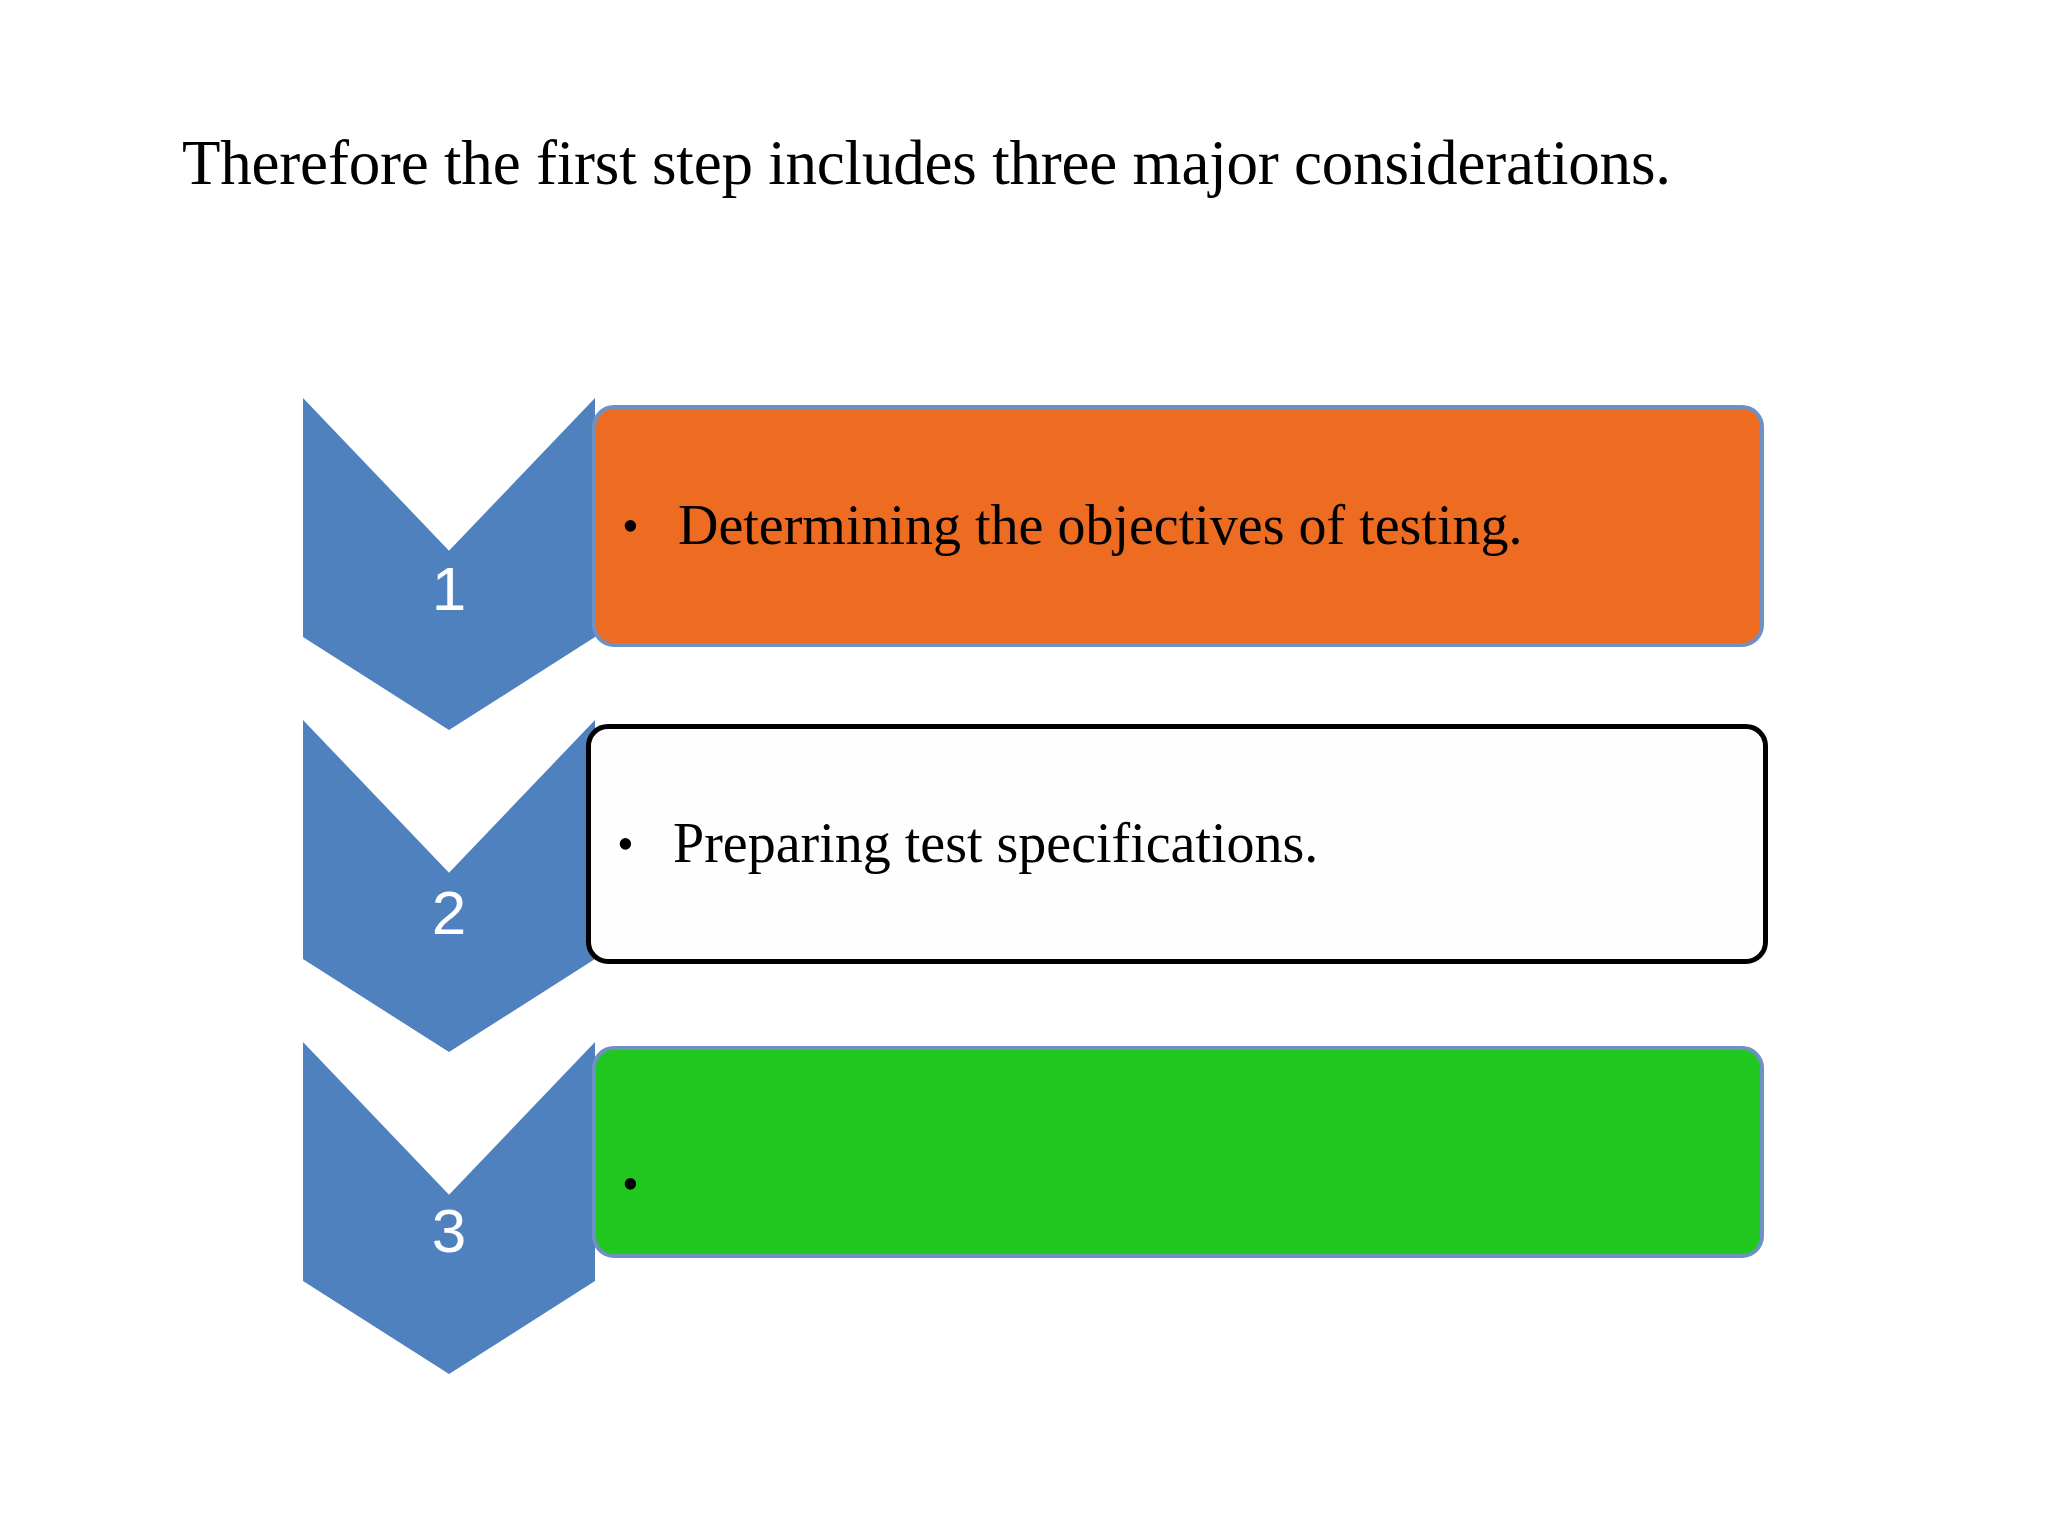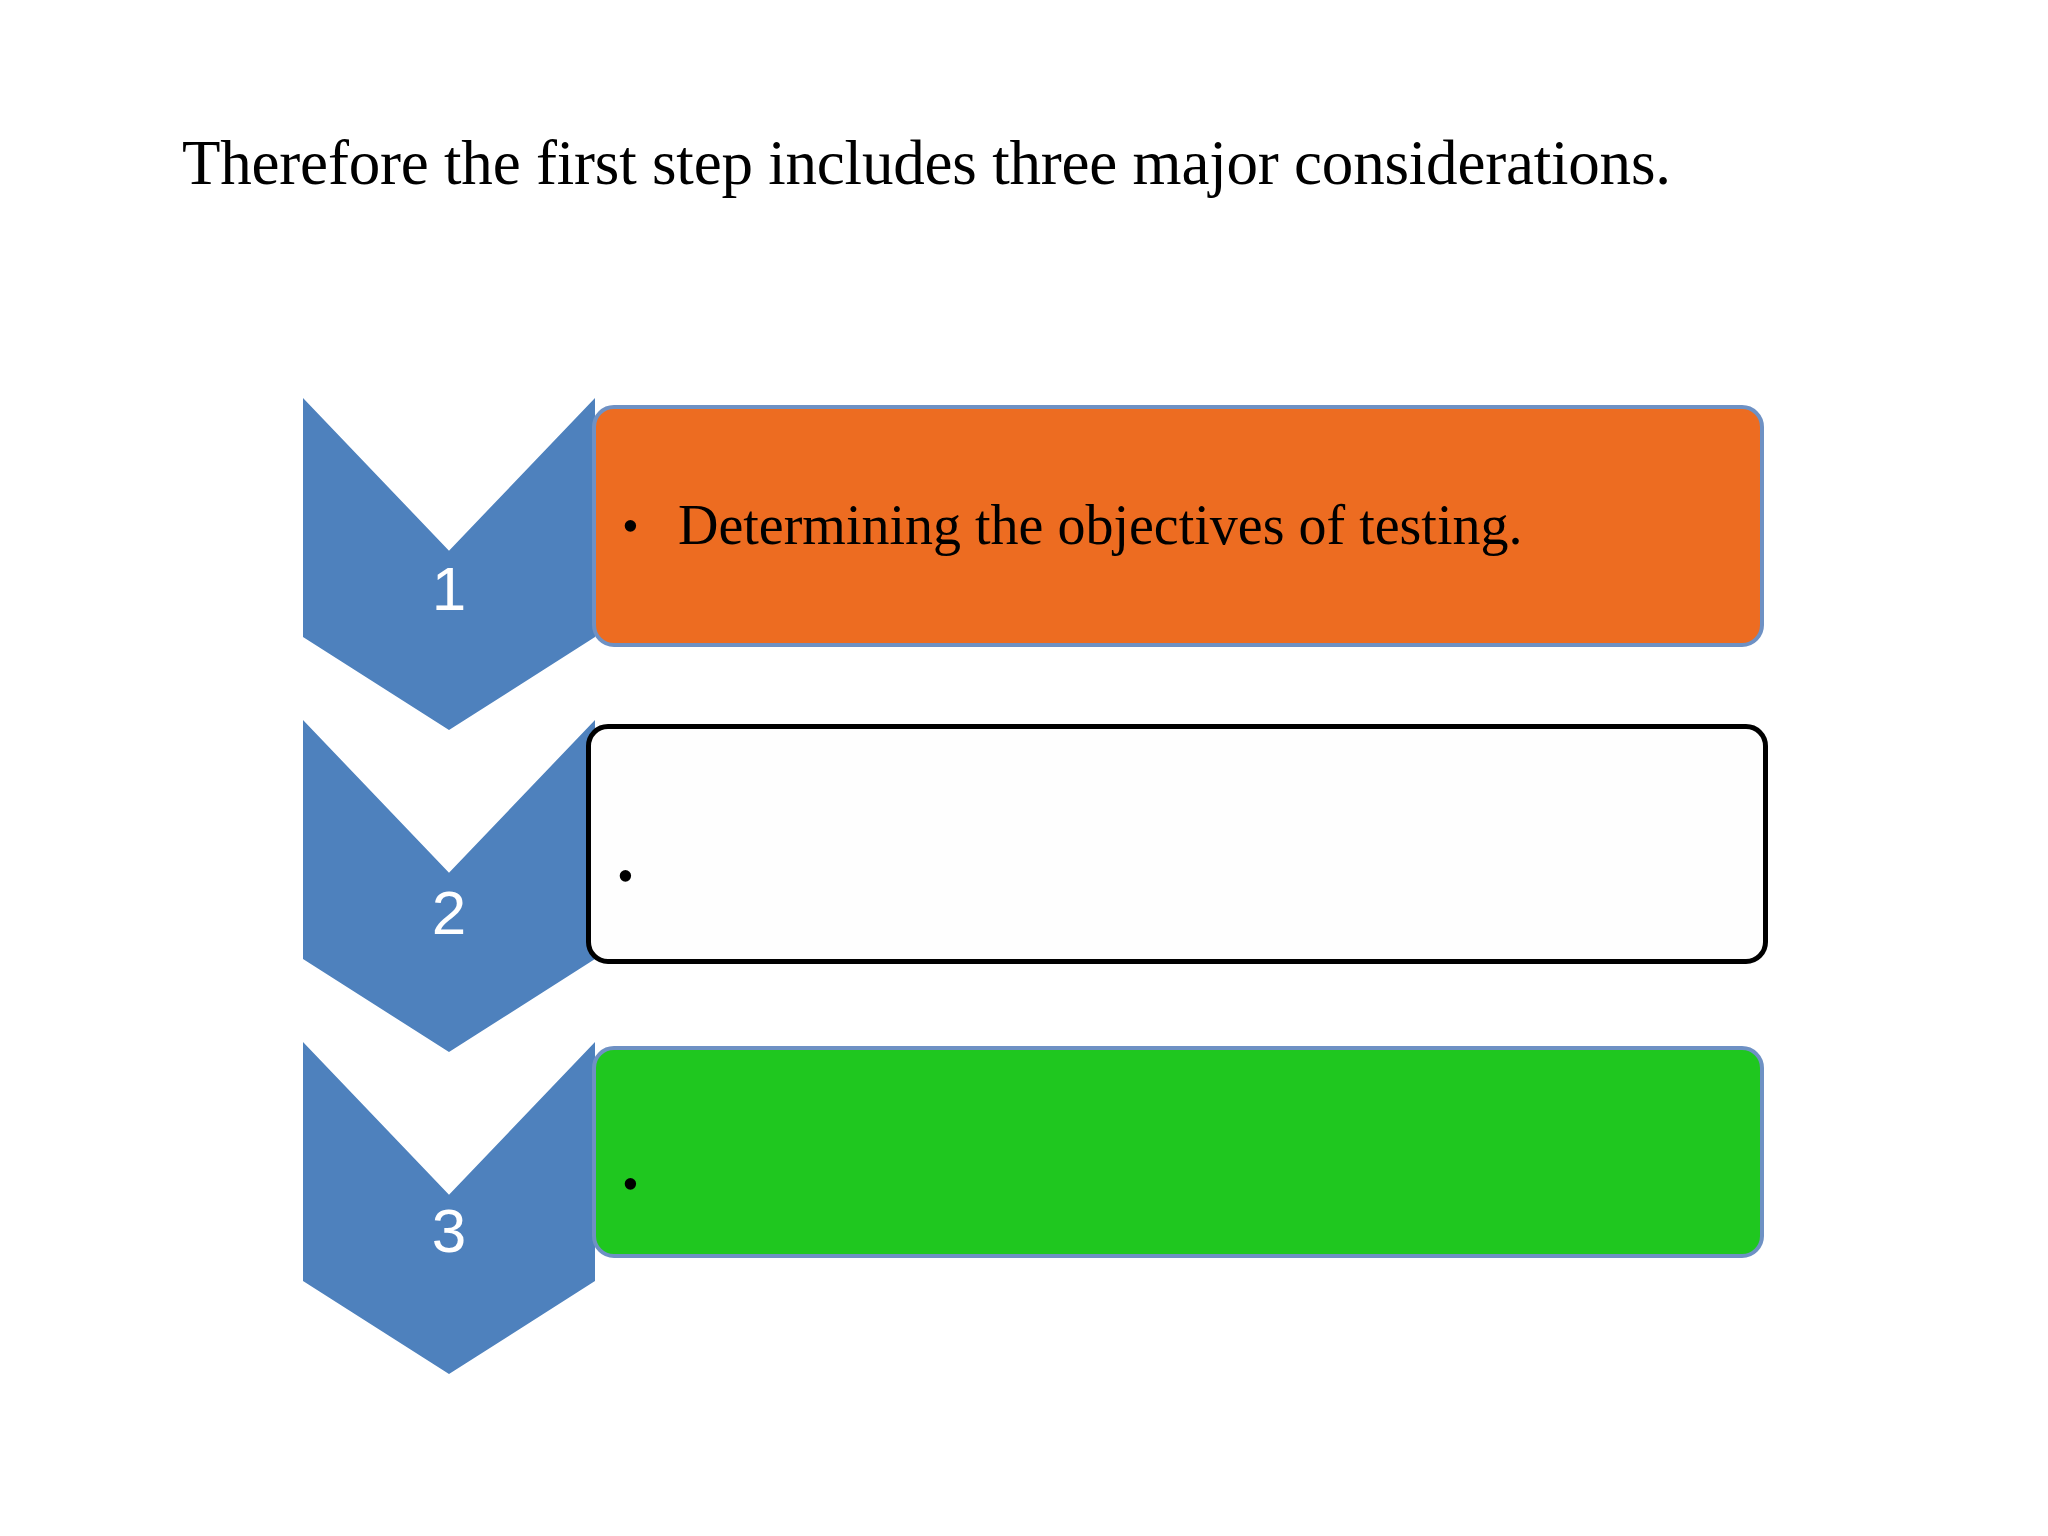--- a/index.html
+++ b/index.html
@@ -121,20 +121,21 @@
       <span class="bullet">•</span>
       <span>Determining the objectives of testing.</span>
     </div>
   </div>
 
   <div class="chevron" id="chevron-2"></div>
   <div class="chevron-num" id="num-2">2</div>
   <div class="box white" id="box-2">
     <div class="box-text">
       <span class="bullet">•</span>
+      <span>Preparing test specifications.</span>
     </div>
   </div>
 
   <div class="chevron" id="chevron-3"></div>
   <div class="chevron-num" id="num-3">3</div>
   <div class="box green" id="box-3">
     <div class="box-text" style="padding-right:380px;">
       <span class="bullet">•</span>
     </div>
   </div>

